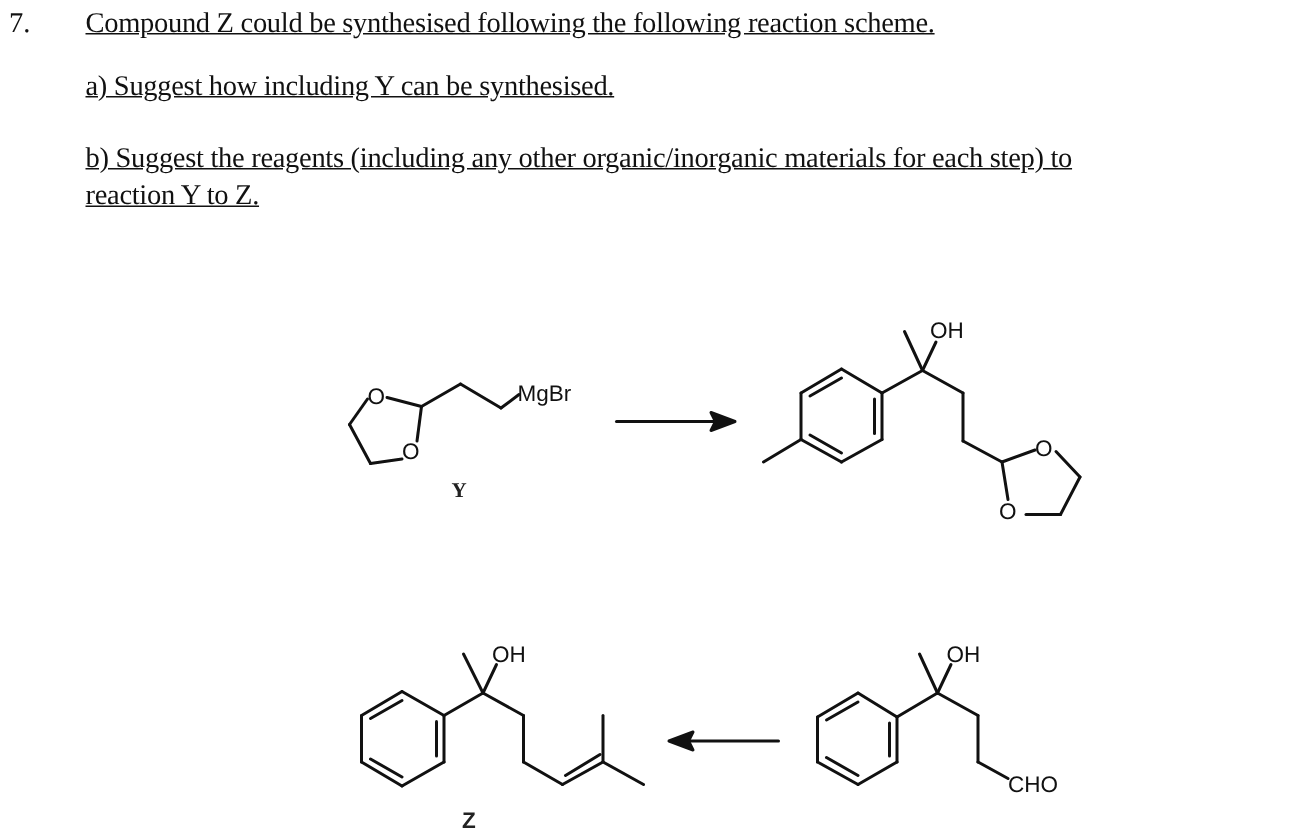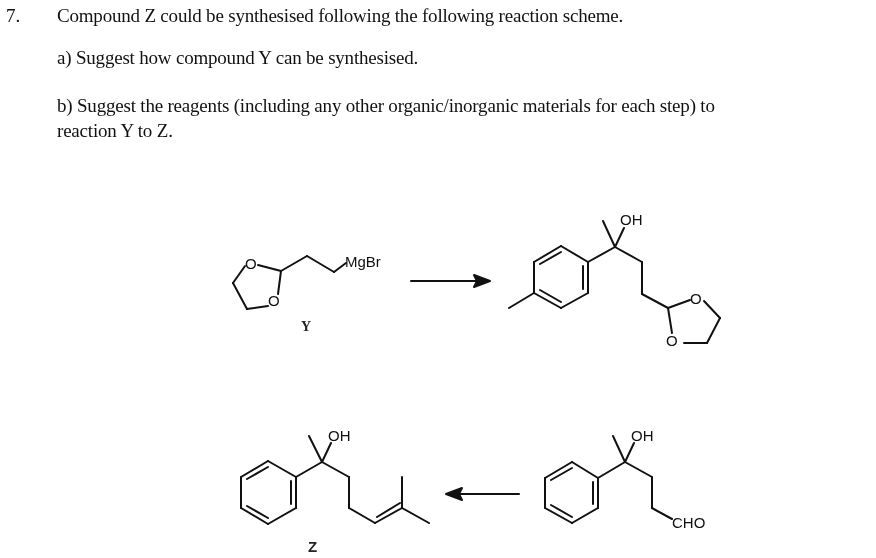--- a/index.html
+++ b/index.html
@@ -1,33 +1,33 @@
 <!DOCTYPE html>
 <html><head>
 <meta charset="utf-8">
 <style>
   html, body { margin: 0; padding: 0; background: #ffffff; }
   body { width: 876px; height: 558px; position: relative; overflow: hidden; font-family: "Liberation Serif", serif; color: #111; }
   .qnum { position: absolute; left: 6px; top: 5px; font-size: 19px; }
-  .line { position: absolute; left: 57px; font-size: 19px; white-space: nowrap; letter-spacing: -0.2px; }
+  .line { position: absolute; left: 57px; font-size: 19px; white-space: nowrap; letter-spacing: -0.2px; text-decoration: underline; }
   .l1 { top: 5px; }
   .l2 { top: 47px; }
   .l3 { top: 95px; text-align: right; }
   .l4 { top: 120px; }
   svg.scheme { position: absolute; left: 0; top: 0; }
   .atom { font-family: "Liberation Sans", sans-serif; font-size: 15px; fill: #111; }
   .clabel { font-family: "Liberation Serif", serif; font-size: 14px; font-weight: bold; fill: #222; }
   .zlabel { font-family: "Liberation Sans", sans-serif; font-size: 15px; font-weight: bold; fill: #222; }
 </style>
 </head>
 <body>
 
 <div class="qnum">7.</div>
 <div class="line l1">Compound Z could be synthesised following the following reaction scheme.</div>
-<div class="line l2">a) Suggest how compound Y can be synthesised.</div>
+<div class="line l2">a) Suggest how including Y can be synthesised.</div>
 <div class="line l3">b) Suggest the reagents (including any other organic/inorganic materials for each step) to</div>
 <div class="line l4">reaction Y to Z.</div>
 
 <svg class="scheme" width="876" height="558" viewBox="0 0 876 558">
   <g stroke="#111" stroke-width="2" fill="none" stroke-linecap="round" stroke-linejoin="round">
 
     <g>
 
       <line x1="258" y1="265" x2="281" y2="271"></line>
       <line x1="281" y1="271" x2="278" y2="294"></line>

